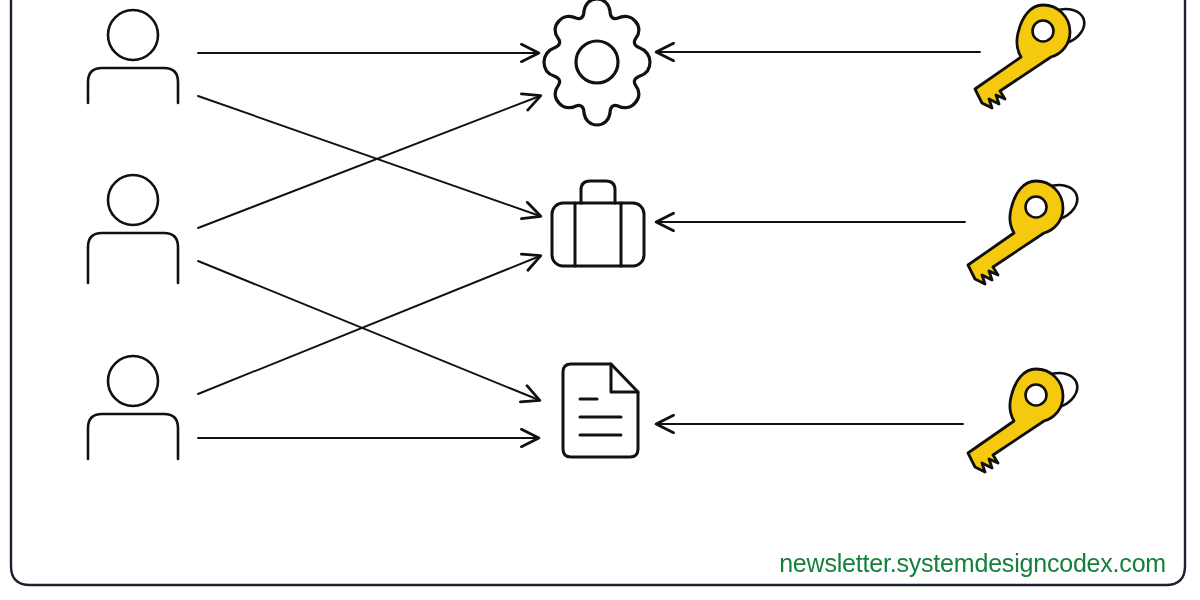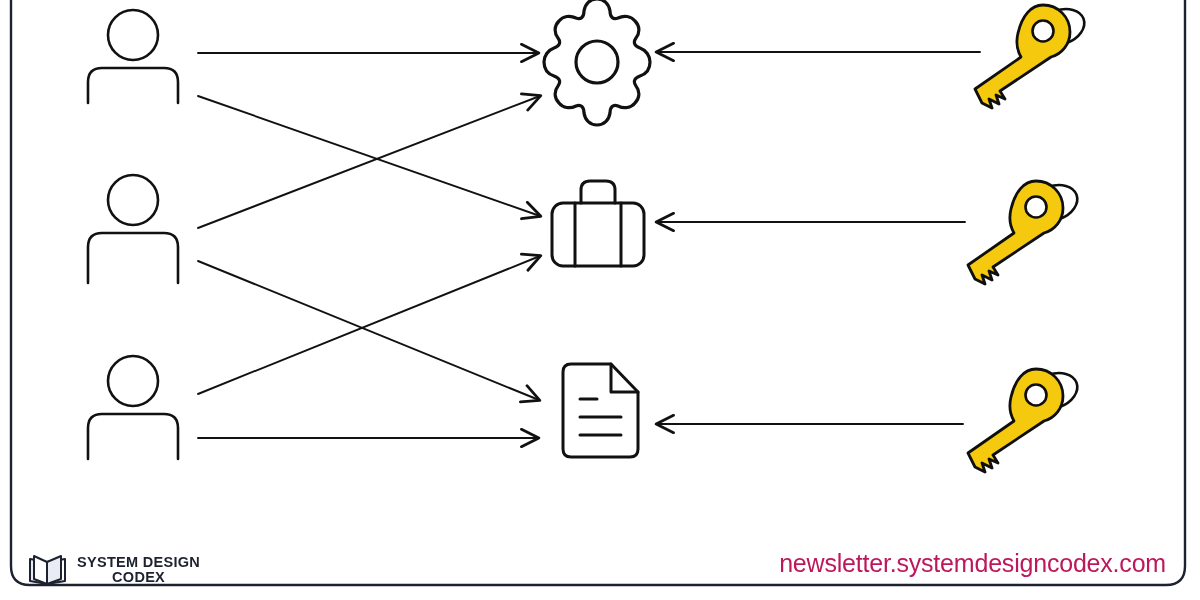--- a/index.html
+++ b/index.html
@@ -25,21 +25,21 @@
     left: 0;
     width: 1200px;
     height: 600px;
     display: block;
   }
   .footer-url {
     position: absolute;
     right: 34px;
     bottom: 22px;
     font-size: 25px;
-    color: #be185d;
+    color: #15803d;
     letter-spacing: -0.2px;
     font-family: "Liberation Sans", sans-serif;
     white-space: nowrap;
   }
   .brand {
     position: absolute;
     left: 28px;
     bottom: 14px;
     display: flex;
     align-items: center;
@@ -191,28 +191,16 @@
       <line x1="198" y1="438" x2="538" y2="438" marker-end="url(#arrowR)"></line>
     </g>
 
     <g fill="none" stroke="#111111" stroke-width="1.9" stroke-linecap="round">
       <line x1="980" y1="52" x2="657" y2="52" marker-end="url(#arrowR)"></line>
       <line x1="965" y1="222" x2="657" y2="222" marker-end="url(#arrowR)"></line>
       <line x1="963" y1="424" x2="657" y2="424" marker-end="url(#arrowR)"></line>
     </g>
   </svg>
 
-  <div class="brand">
-    <svg width="40" height="32" viewBox="0 0 40 32">
-      <path d="M2,5 L2,27 L19,30 L19,8 Z" fill="#e9edf3" stroke="#1d2230" stroke-width="2" stroke-linejoin="round"></path>
-      <path d="M37,5 L37,27 L19,30 L19,8 Z" fill="#ffffff" stroke="#1d2230" stroke-width="2" stroke-linejoin="round"></path>
-      <path d="M6,2 L19,8 L19,30 L6,25 Z" fill="#ffffff" stroke="#1d2230" stroke-width="2" stroke-linejoin="round"></path>
-      <path d="M33,2 L19,8 L19,30 L33,25 Z" fill="#e9edf3" stroke="#1d2230" stroke-width="2" stroke-linejoin="round"></path>
-    </svg>
-    <span class="brand-text">
-      <span class="brand-line1">SYSTEM DESIGN</span>
-      <span class="brand-line2">CODEX</span>
-    </span>
-  </div>
 
   <div class="footer-url">newsletter.systemdesigncodex.com</div>
 
 </div>
 
 </body></html>

